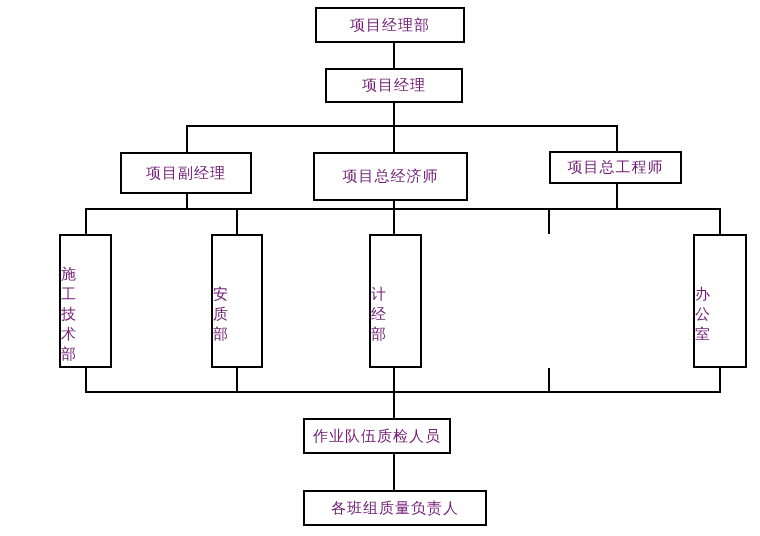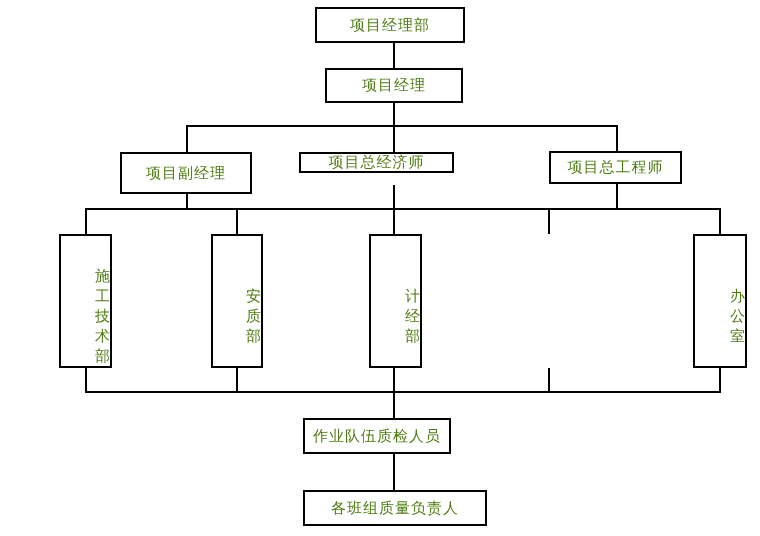--- a/index.html
+++ b/index.html
@@ -1,21 +1,21 @@
 <!DOCTYPE html>
 <html><head>
 <meta charset="utf-8">
 <style>
   html,body{margin:0;padding:0;background:#ffffff;}
   .canvas{
     position:relative;
     width:760px;height:536px;
     background:#ffffff;
-    font-family:Liberation Serif, serif;
-    color:#4d7c0f;
+    font-family:Liberation Mono, monospace;
+    color:#701a75;
     overflow:hidden;
   }
   .node{
     position:absolute;
     box-sizing:border-box;
     border:2px solid #000;
     background:#fff;
     display:flex;
     align-items:center;
     justify-content:center;
@@ -23,21 +23,21 @@
     letter-spacing:1px;
     white-space:nowrap;
   }
   .vnode{
     position:absolute;
     box-sizing:border-box;
     border:2px solid #000;
     background:#fff;
     display:flex;
     align-items:center;
-    justify-content:flex-end;
+    justify-content:flex-start;
     padding-top:30px;
     font-size:15px;
   }
   .vtext{
     width:1em;
     line-height:20px;
     word-break:break-all;
     text-align:center;
     white-space:normal;
   }
@@ -88,21 +88,21 @@
   </div>
 
   <div class="node" style="left:325px;top:68px;width:138px;height:35px">
     <span>项目经理</span>
   </div>
 
   <div class="node" style="left:120px;top:152px;width:132px;height:42px">
     <span>项目副经理</span>
   </div>
 
-  <div class="node" style="left:299px;top:152px;width:155px;height:21px">
+  <div class="node" style="left:313px;top:152px;width:155px;height:49px">
     <span>项目总经济师</span>
   </div>
 
   <div class="node" style="left:549px;top:151px;width:133px;height:33px">
     <span>项目总工程师</span>
   </div>
 
   <div class="vnode" style="left:59px;top:234px;width:53px;height:134px">
     <span class="vtext">施工技术部</span>
   </div>

